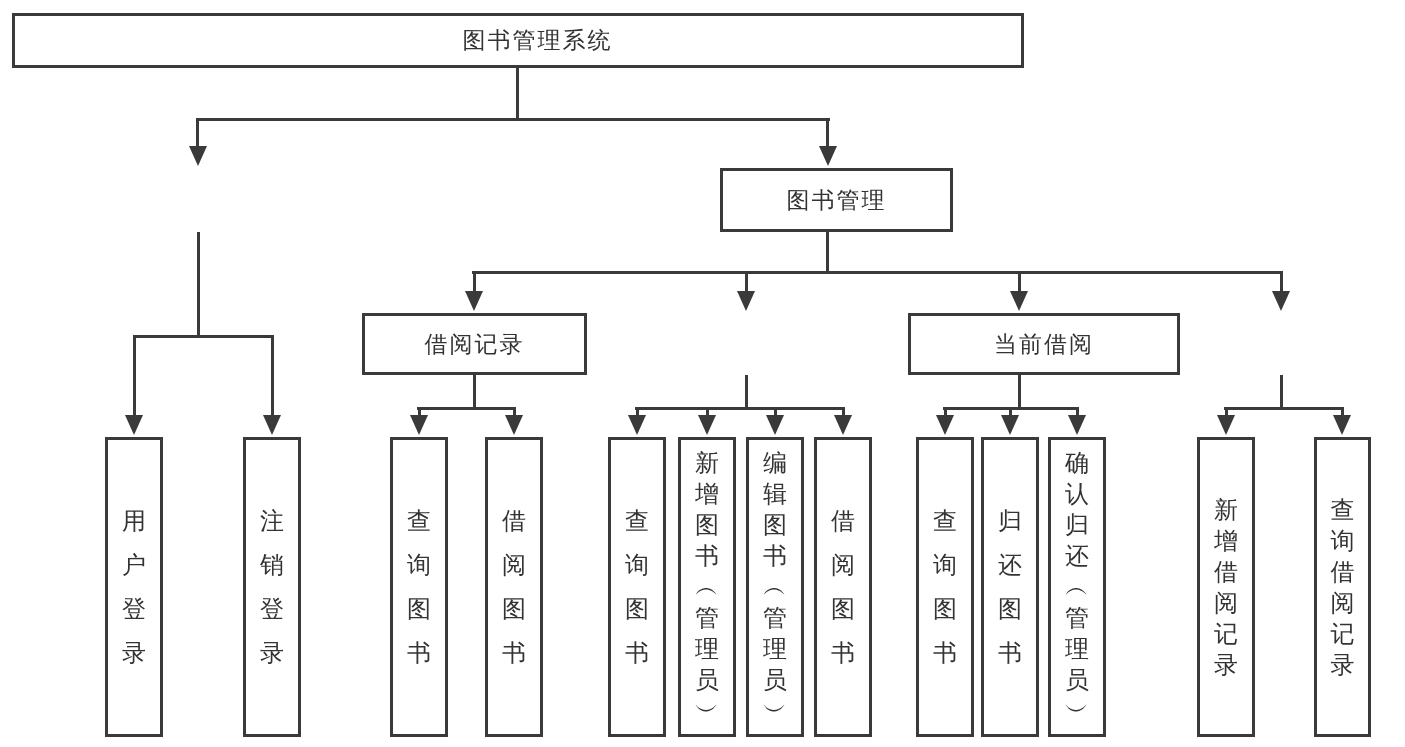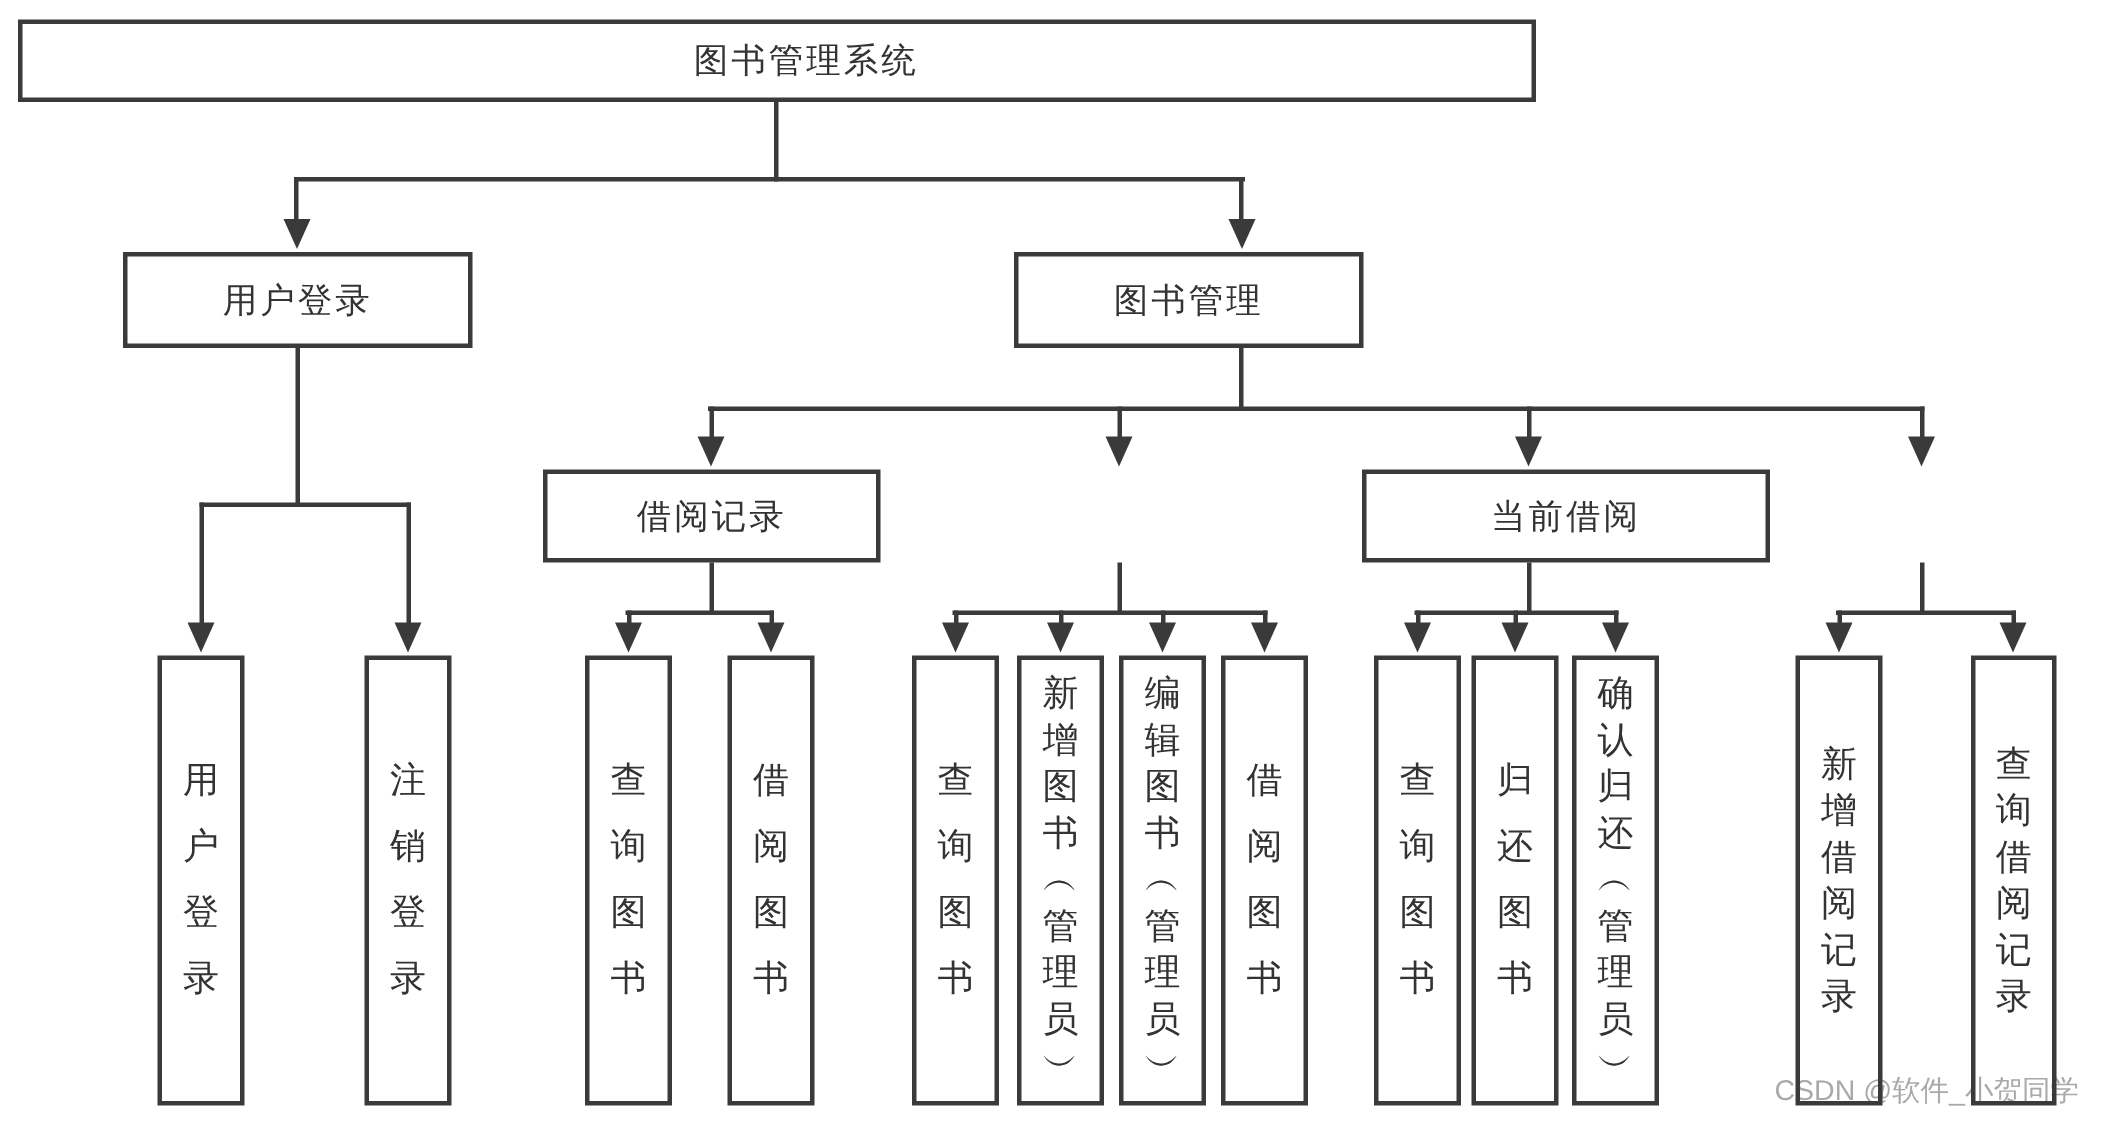--- a/index.html
+++ b/index.html
@@ -39,37 +39,33 @@
   .watermark{
     position:absolute;left:1183px;top:714px;
     font-size:19px;color:#a9a9a9;z-index:0;white-space:nowrap;
   }
 </style>
 </head>
 <body>
 
 <div id="stage">
 
-  <div class="watermark">CSDN @软件_小贺同学</div>
 
   <div class="hbox" style="left:12px;top:13px;width:1012px;height:55px;padding-left:39px;">
     <span>图书管理系统</span>
   </div>
 
   <div class="vl" style="left:516px;top:68px;height:53px;"></div>
   <div class="hl" style="left:196px;top:118px;width:634px;"></div>
   <div class="vl" style="left:196px;top:118px;height:34px;"></div>
   <div class="arr" style="left:189px;top:146px;"></div>
   <div class="vl" style="left:826px;top:118px;height:34px;"></div>
   <div class="arr" style="left:819px;top:146px;"></div>
 
-  <div class="hbox" style="left:82px;top:168px;width:233px;height:64px;">
-    <span>用户登录</span>
-  </div>
-  <div class="hbox" style="left:676px;top:168px;width:233px;height:64px;">
+  <div class="hbox" style="left:720px;top:168px;width:233px;height:64px;">
     <span>图书管理</span>
   </div>
 
   <div class="vl" style="left:197px;top:232px;height:106px;"></div>
   <div class="hl" style="left:133px;top:335px;width:141px;"></div>
   <div class="vl" style="left:133px;top:335px;height:84px;"></div>
   <div class="arr" style="left:125px;top:415px;"></div>
   <div class="vl" style="left:271px;top:335px;height:84px;"></div>
   <div class="arr" style="left:263px;top:415px;"></div>
 

